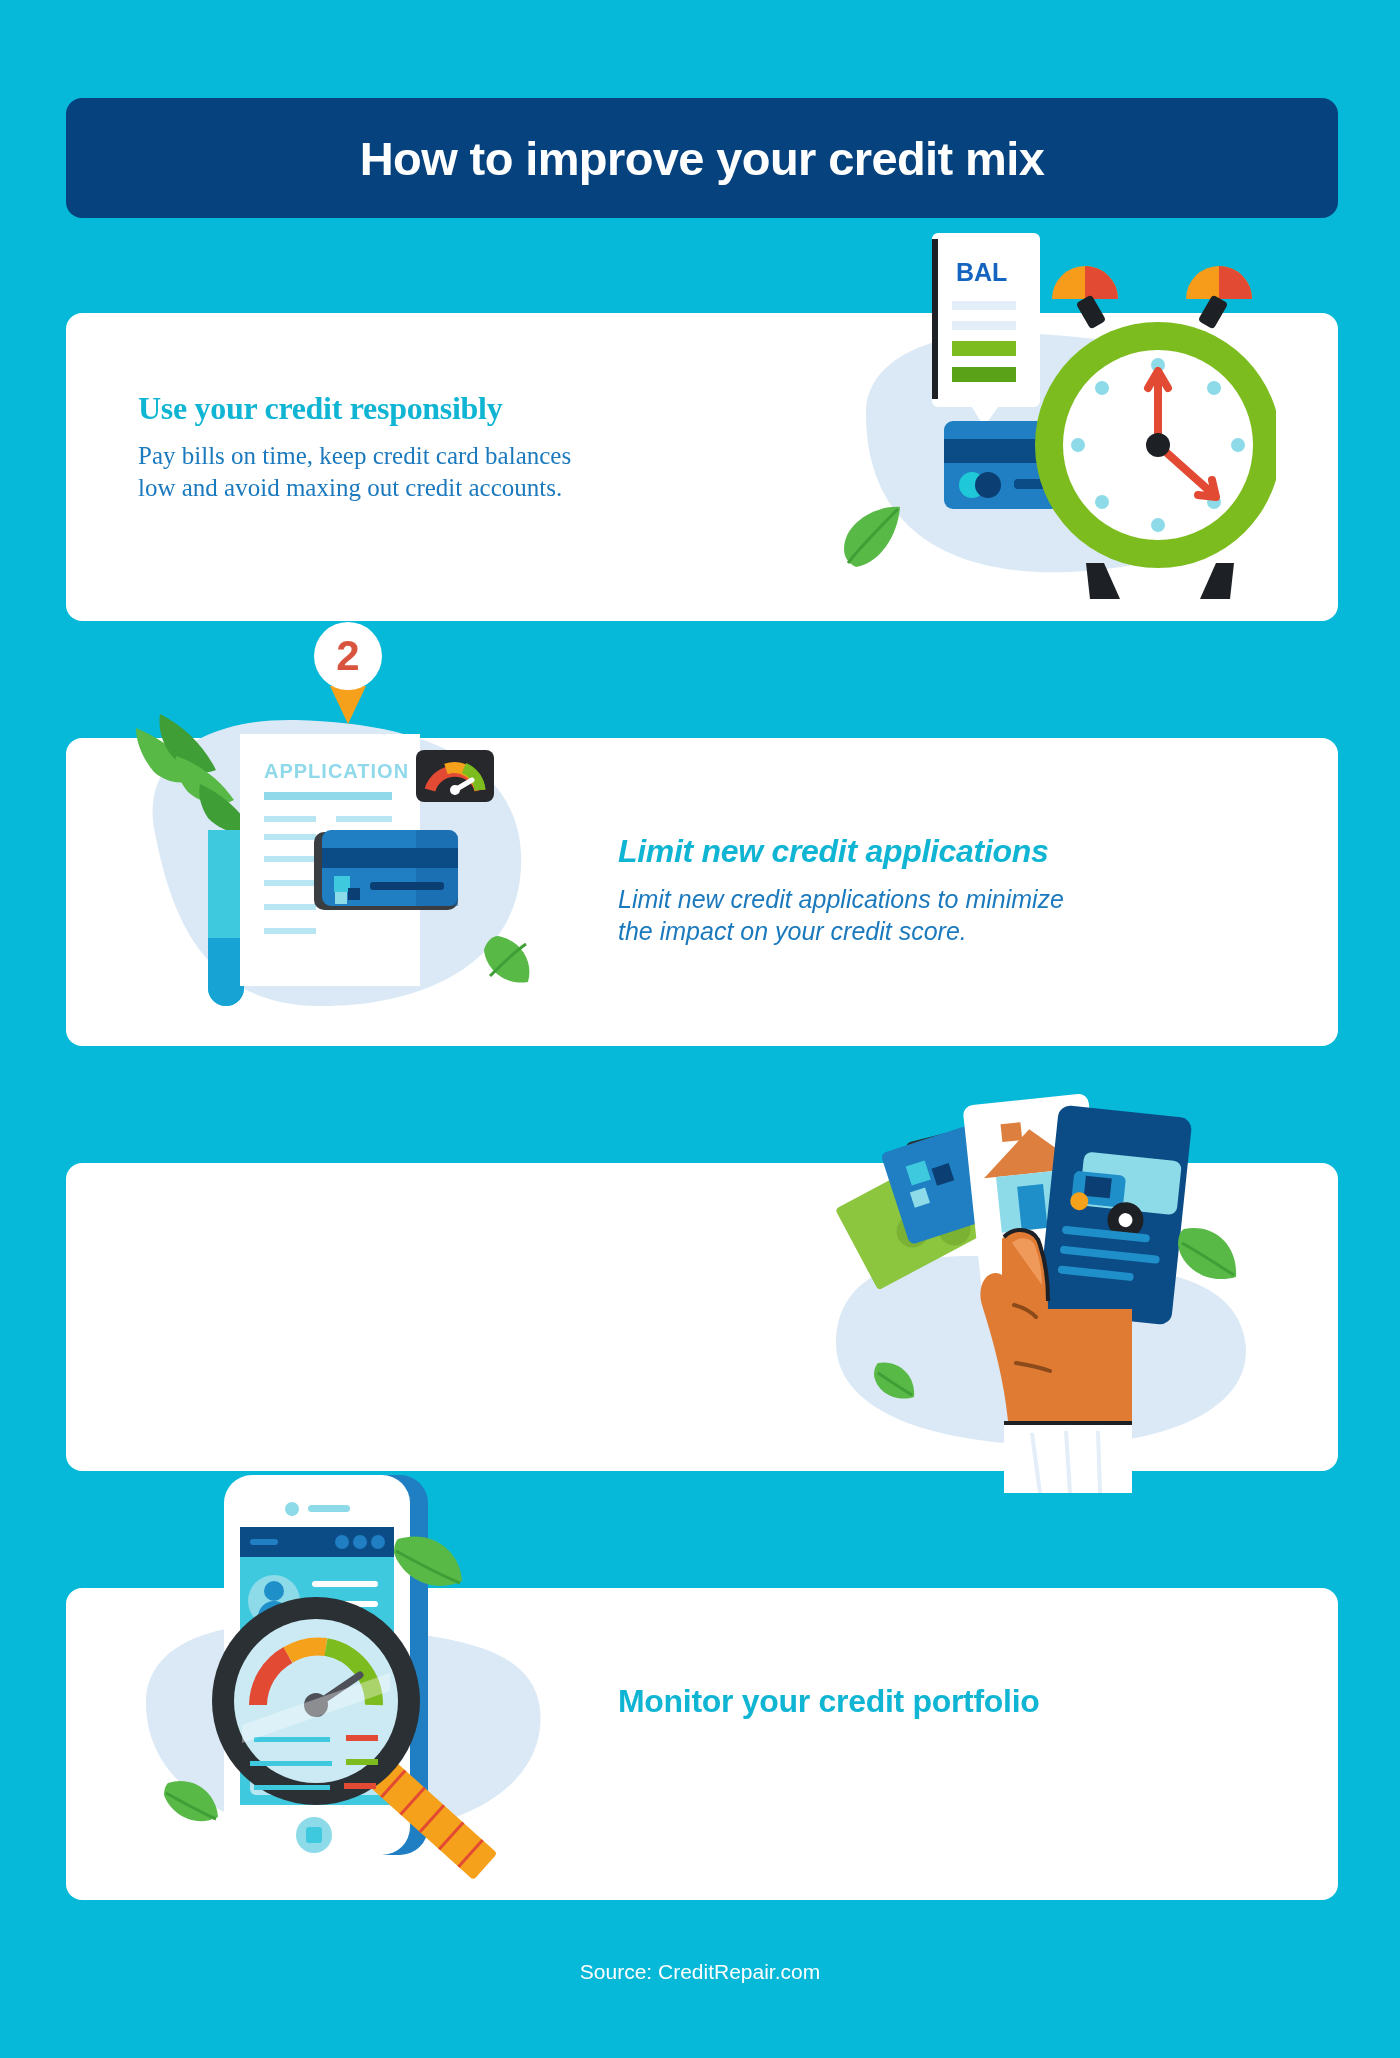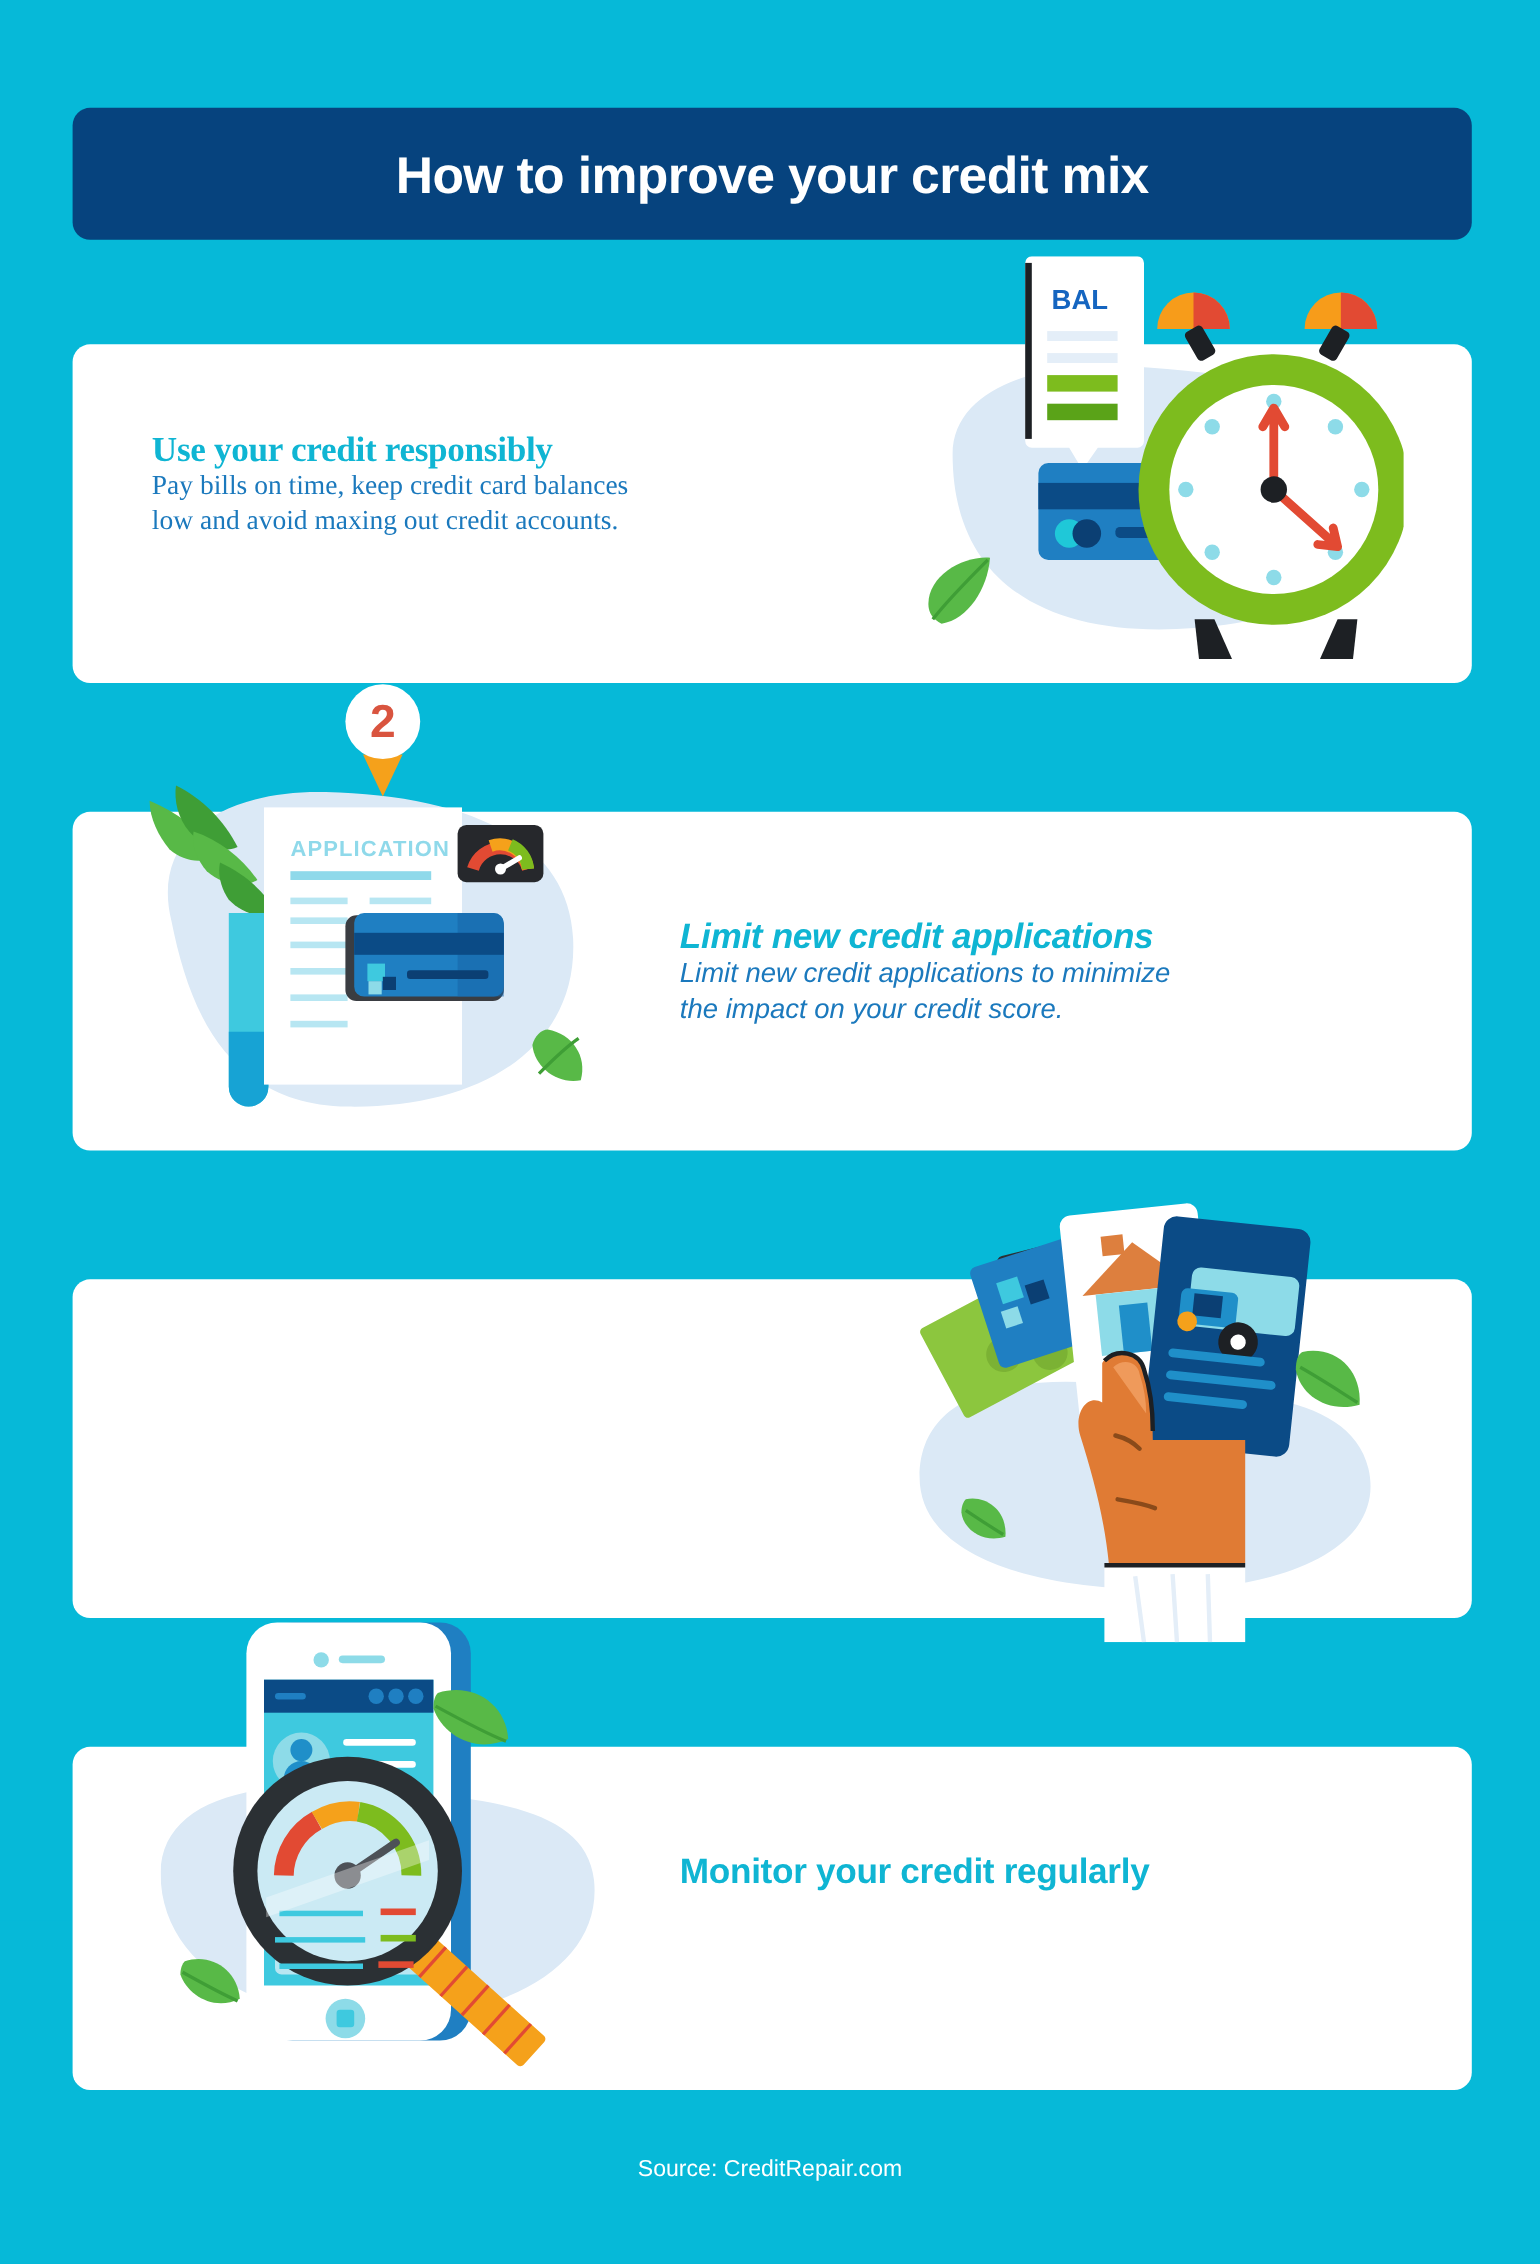--- a/index.html
+++ b/index.html
@@ -34,21 +34,21 @@
   #card-3 { top: 1163px; height: 308px; }
   #card-4 { top: 1588px; height: 312px; }
 
   .text-block { position: absolute; }
   .card-heading {
     color: #0fb5d3; font-size: 32px; font-weight: bold;
     letter-spacing: -0.3px; line-height: 1.1; white-space: nowrap;
   }
   .card-body {
     color: #1b79bd; font-size: 25px; line-height: 1.28;
-    white-space: pre-line;
+    margin-top: 14px; white-space: pre-line;
   }
 
   
   #card-1 .text-block { left: 72px; top: 78px; font-family: Liberation Serif, serif; }
   #card-2 .text-block { left: 552px; top: 96px; font-style: italic; }
   #card-3 .text-block { left: 72px; top: 78px; }
   #card-4 .text-block { left: 552px; top: 96px; }
 
   
   .illus { position: absolute; pointer-events: none; }
@@ -278,21 +278,21 @@
         <g>
           <path d="M52 290 C72 286 90 302 88 324 C68 330 50 318 48 302 C48 296 50 292 52 290 Z" fill="#58b947"></path>
           <path d="M52 300 C64 308 76 316 86 322" stroke="#3f9e36" stroke-width="3" fill="none"></path>
         </g>
       </svg>
     </div>
   </div>
 
   <div class="card" id="card-4">
     <div class="text-block">
-      <div class="card-heading">Monitor your credit regularly</div>
+      <div class="card-heading">Monitor your credit portfolio</div>
     </div>
 
     <div class="illus" id="illus-4">
       <svg viewBox="0 0 400 450" width="400" height="450" xmlns="http://www.w3.org/2000/svg">
         <path d="M0 250 C0 190 70 166 160 172 C280 180 386 184 394 256 C402 330 320 382 200 382 C80 382 0 330 0 250 Z" fill="#dbe9f6"></path>
 
         <g>
           <rect x="92" y="22" width="190" height="380" rx="28" fill="#1f7fc2"></rect>
           <rect x="78" y="22" width="186" height="380" rx="28" fill="#ffffff"></rect>
           <circle cx="146" cy="56" r="7" fill="#8ddbe8"></circle>

